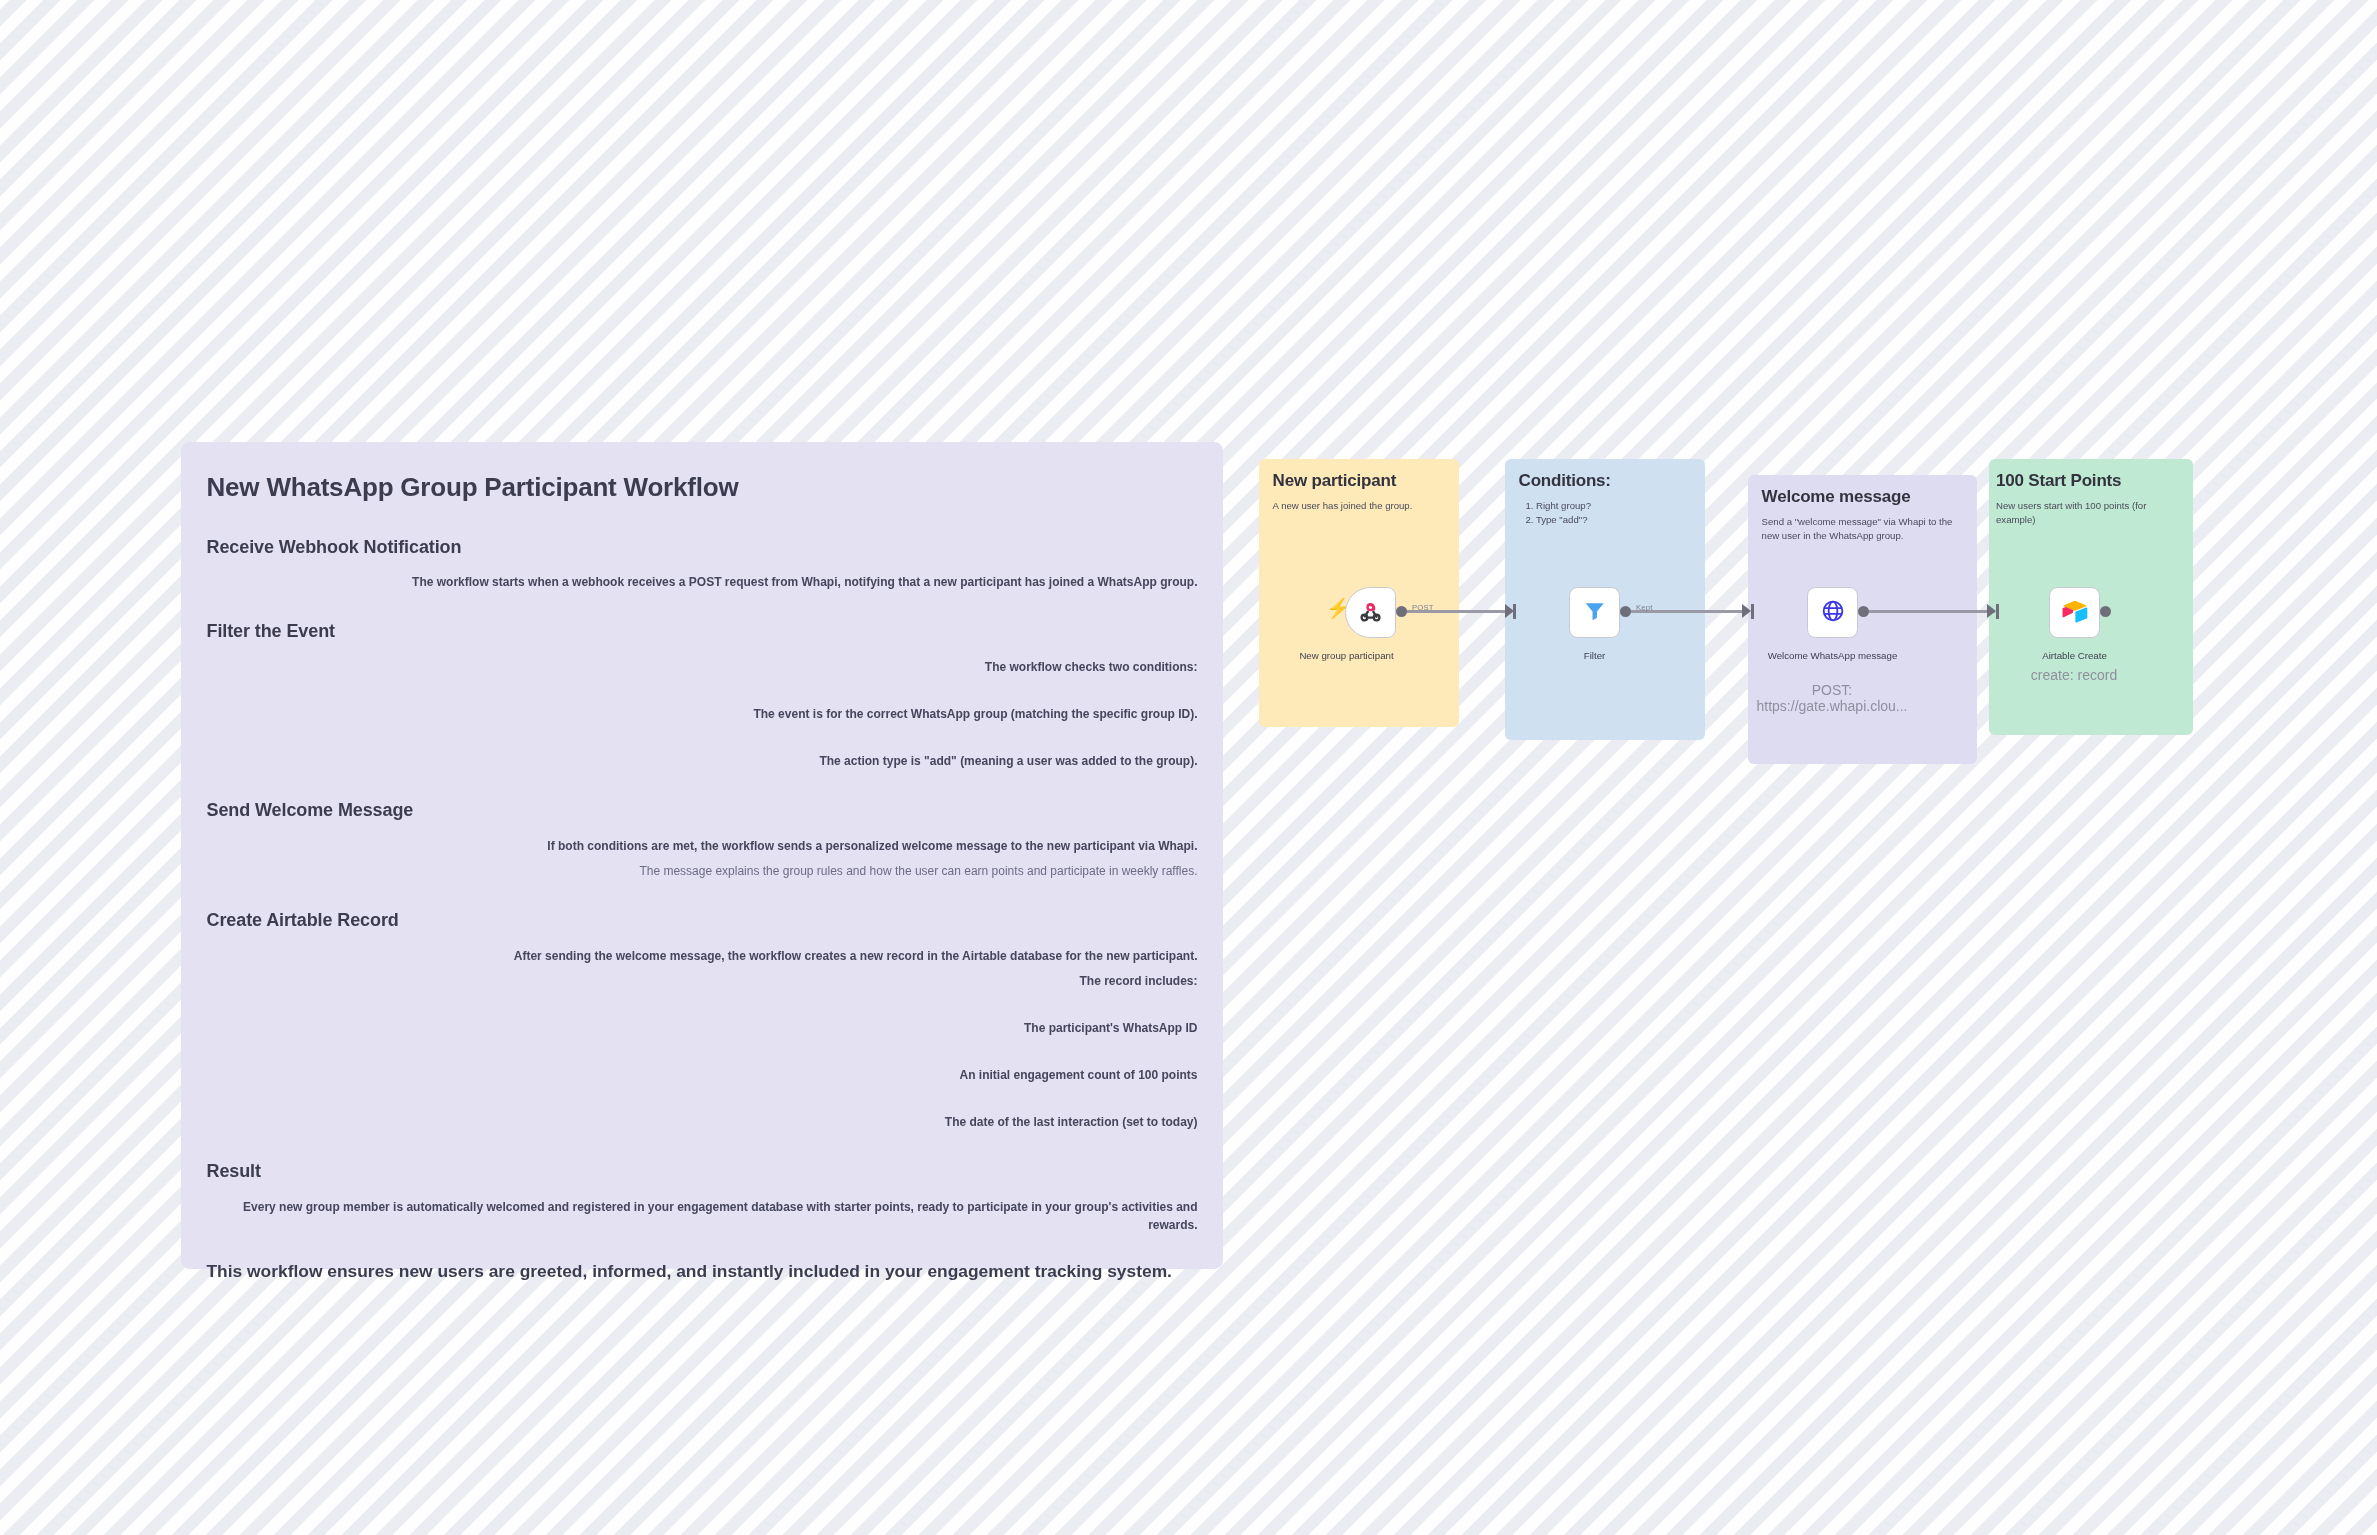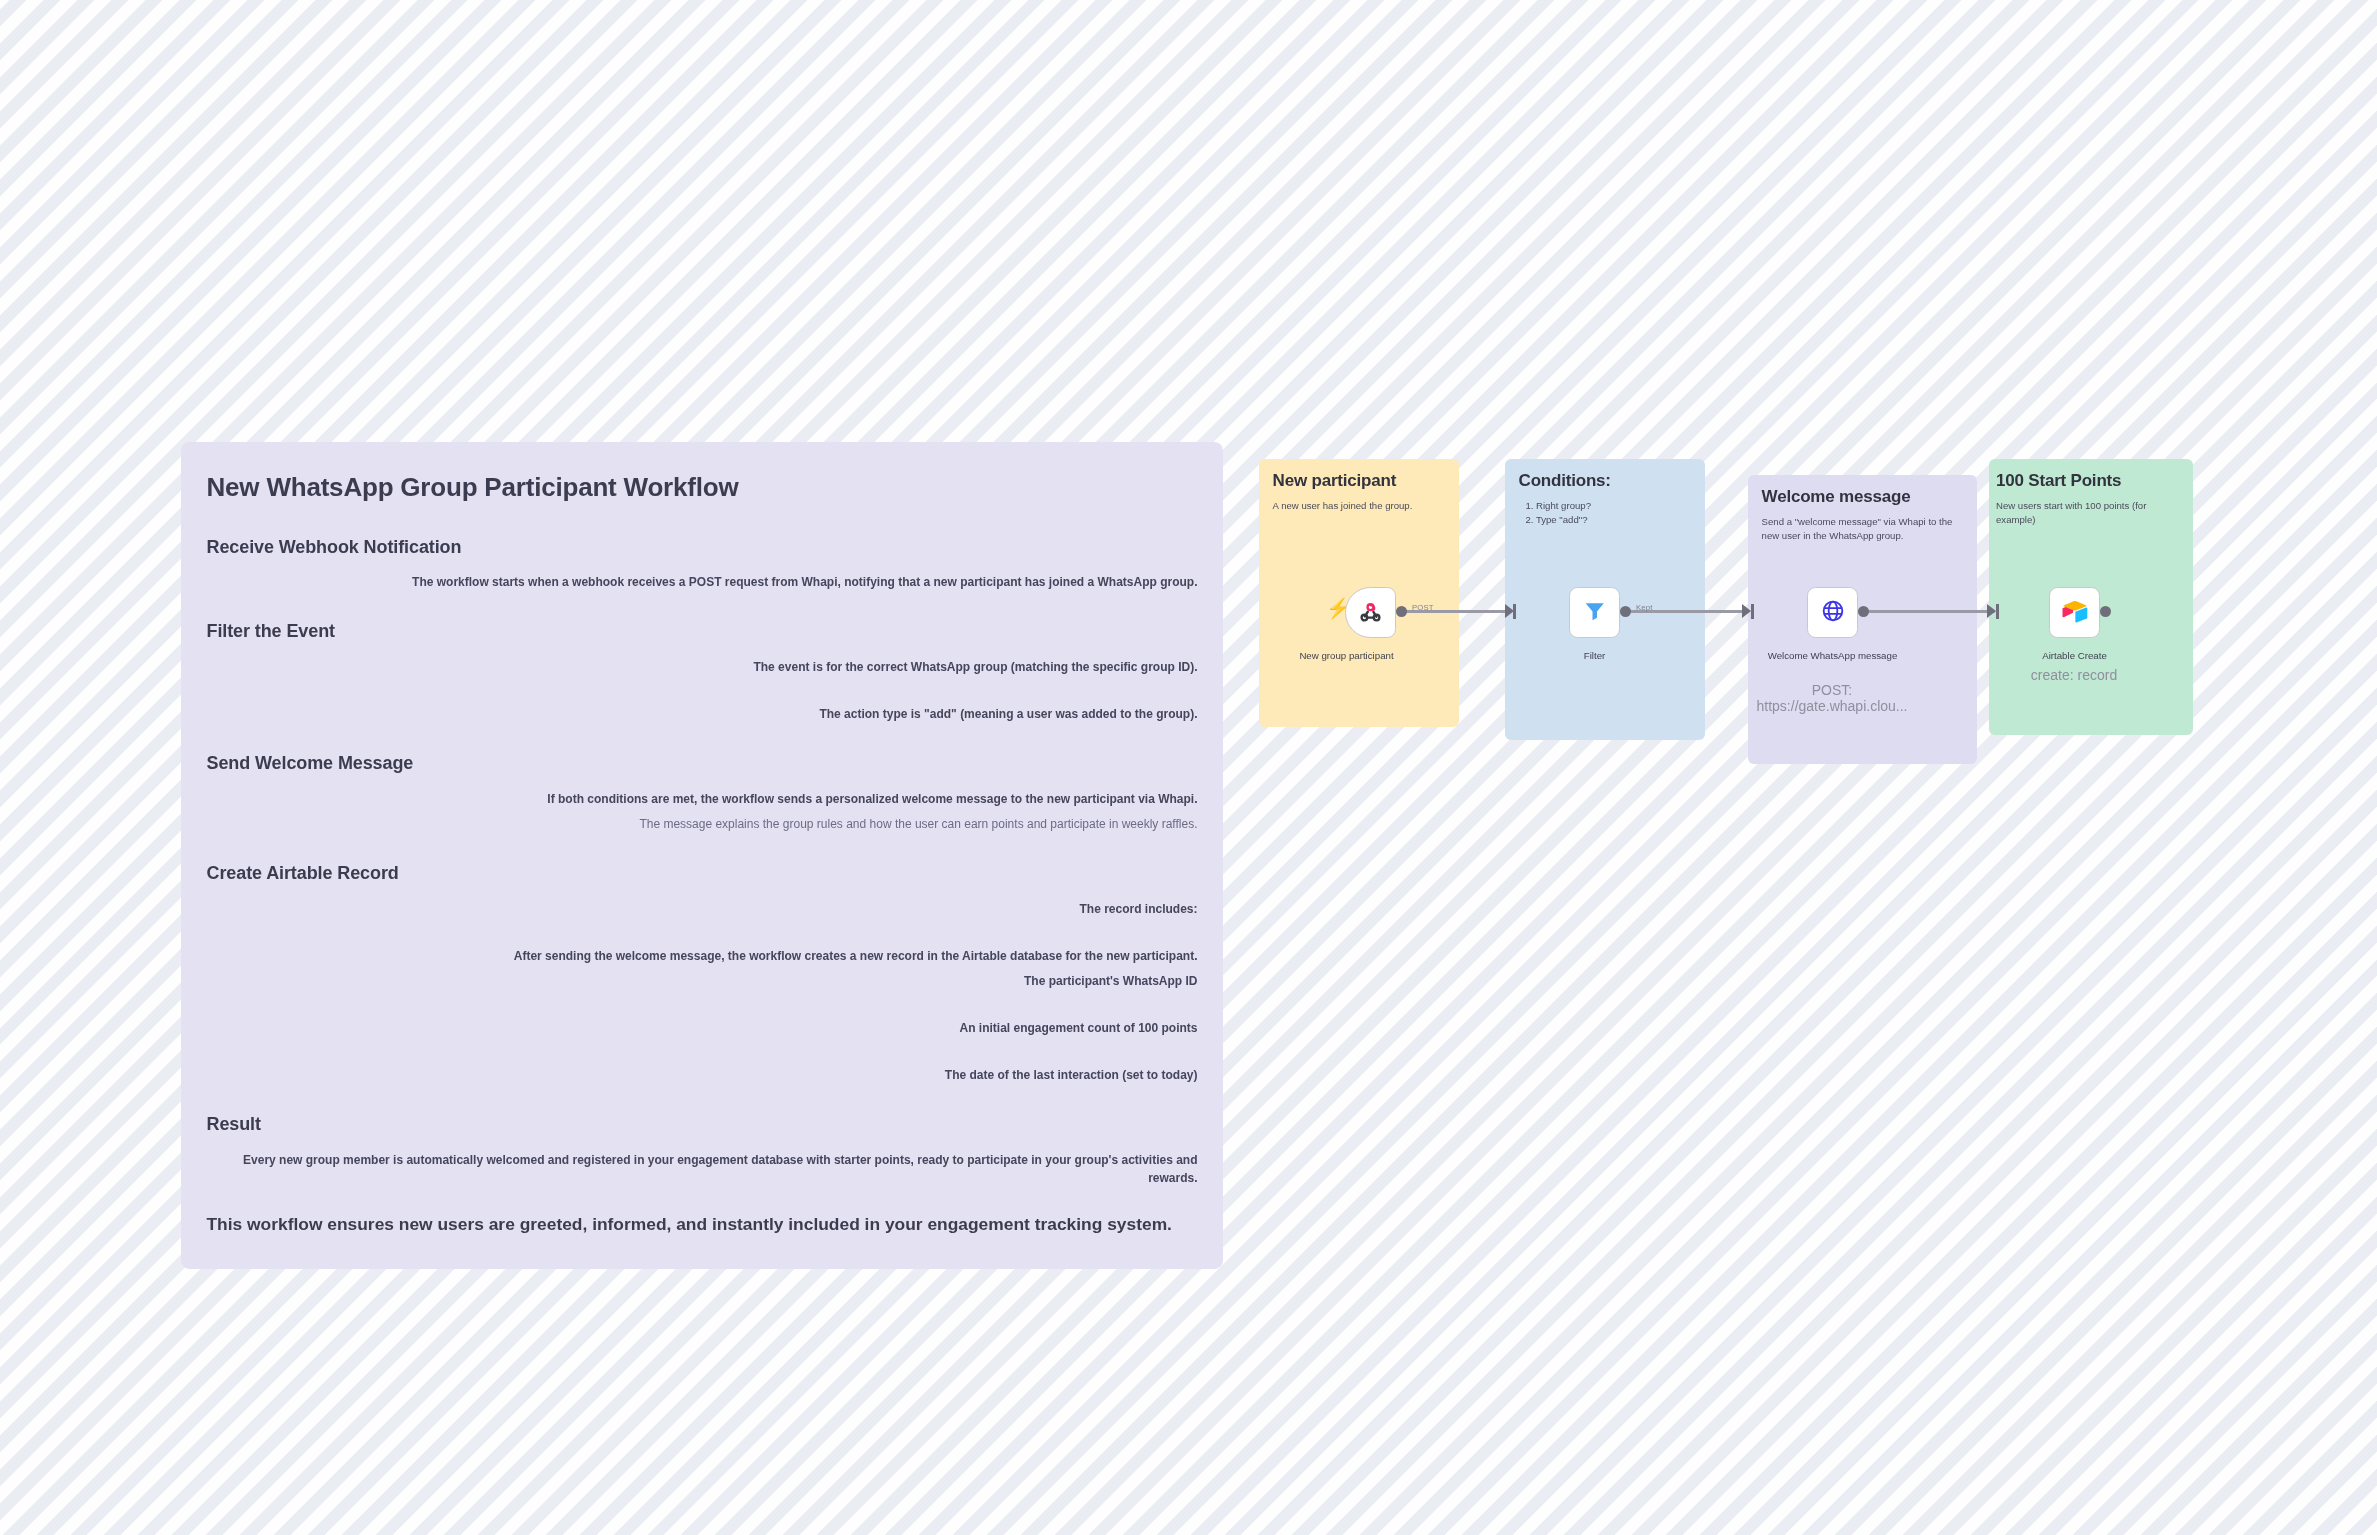--- a/index.html
+++ b/index.html
@@ -259,34 +259,35 @@
 
   <div id="doc-title">New WhatsApp Group Participant Workflow</div>
 
   <div class="doc-block">
     <div class="doc-h2">Receive Webhook Notification</div>
     <div class="doc-p spaced">The workflow starts when a webhook receives a POST request from Whapi, notifying that a new participant has joined a WhatsApp group.</div>
   </div>
 
   <div class="doc-block">
     <div class="doc-h2">Filter the Event</div>
+    <div class="doc-p spaced">The workflow checks two conditions:</div>
     <div class="doc-p spaced">The event is for the correct WhatsApp group (matching the specific group ID).</div>
     <div class="doc-p spaced">The action type is "add" (meaning a user was added to the group).</div>
   </div>
 
   <div class="doc-block">
     <div class="doc-h2">Send Welcome Message</div>
     <div class="doc-p tight">If both conditions are met, the workflow sends a personalized welcome message to the new participant via Whapi.</div>
     <div class="doc-p light spaced">The message explains the group rules and how the user can earn points and participate in weekly raffles.</div>
   </div>
 
   <div class="doc-block">
     <div class="doc-h2">Create Airtable Record</div>
+    <div class="doc-p tight">After sending the welcome message, the workflow creates a new record in the Airtable database for the new participant.</div>
     <div class="doc-p spaced">The record includes:</div>
-    <div class="doc-p tight">After sending the welcome message, the workflow creates a new record in the Airtable database for the new participant.</div>
     <div class="doc-p spaced">The participant's WhatsApp ID</div>
     <div class="doc-p spaced">An initial engagement count of 100 points</div>
     <div class="doc-p spaced">The date of the last interaction (set to today)</div>
   </div>
 
   <div class="doc-block">
     <div class="doc-h2">Result</div>
     <div class="doc-p">Every new group member is automatically welcomed and registered in your engagement database with starter points, ready to participate in your group's activities and rewards.</div>
   </div>
 

